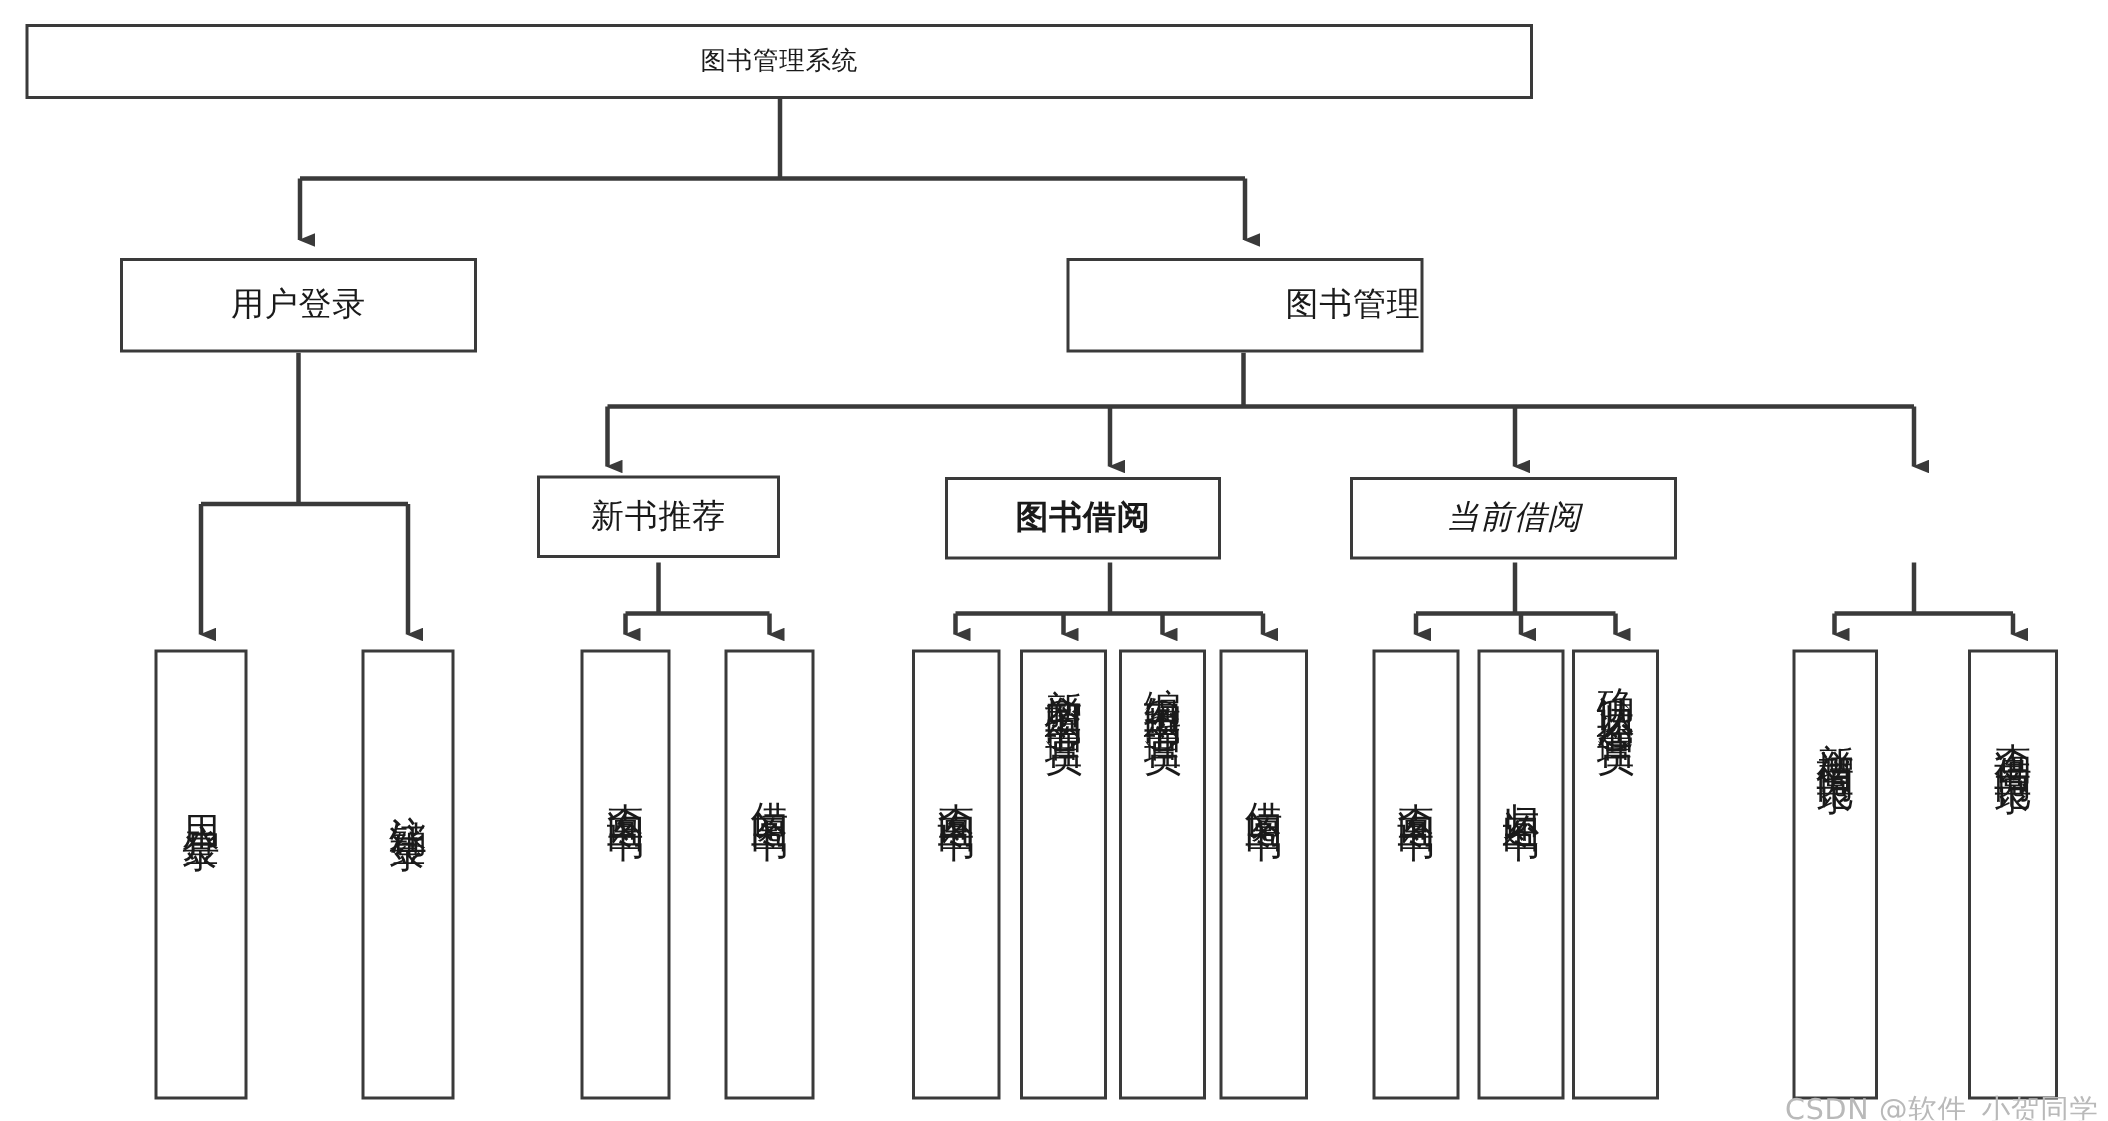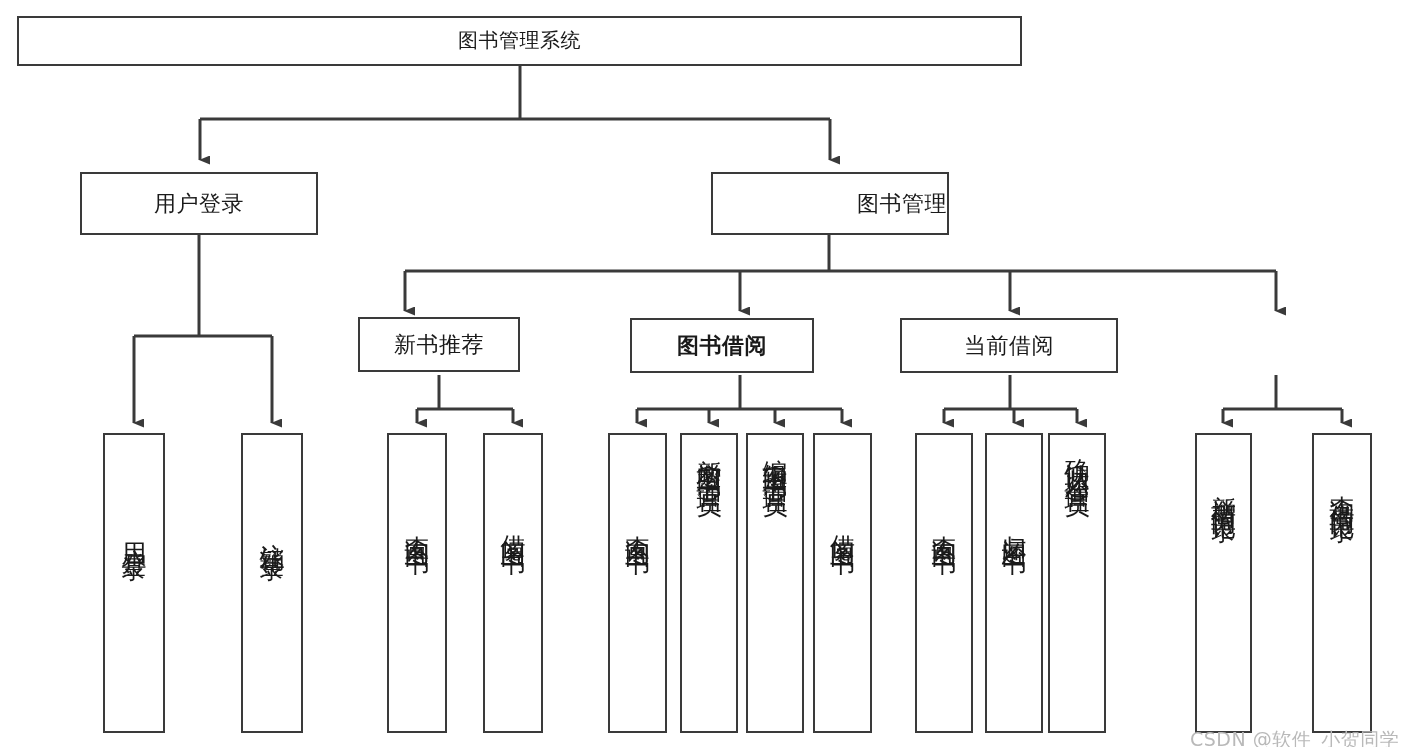--- a/index.html
+++ b/index.html
@@ -15,21 +15,21 @@
     align-items:center;
     justify-content:center;
   }
   .node .label{
     color:#1a1a1a;
     line-height:1.18;
     white-space:pre;
     text-align:center;
   }
   .node.horiz .label{font-size:22px;letter-spacing:0.5px;}
-  .node.root .label{font-size:20px;}
+  .node.root .label{font-size:17px;}
   .node.vert{align-items:flex-start;justify-content:center;padding-top:6px;}
   .node.vert .label{
     writing-mode:vertical-rl;
     text-orientation:upright;
     font-size:25px;
     letter-spacing:5px;
     line-height:1;
   }
   .watermark{
     position:absolute;
@@ -106,21 +106,21 @@
   <div class="node horiz" style="left:711px;top:172px;width:238px;height:63px;justify-content:flex-end;">
     <span class="label">图书管理</span>
   </div>
 
   <div class="node horiz" style="left:358px;top:317px;width:162px;height:55px;">
     <span class="label">新书推荐</span>
   </div>
   <div class="node horiz" style="left:630px;top:318px;width:184px;height:55px;font-weight:bold;">
     <span class="label">图书借阅</span>
   </div>
-  <div class="node horiz" style="left:900px;top:318px;width:218px;height:55px;">
+  <div class="node horiz" style="left:900px;top:318px;width:218px;height:55px;font-style:italic;">
     <span class="label">当前借阅</span>
   </div>
 
   <div class="node vert" style="left:103px;top:433px;width:62px;height:300px;padding-top:88px;">
     <span class="label">用户登录</span>
   </div>
   <div class="node vert" style="left:241px;top:433px;width:62px;height:300px;padding-top:88px;">
     <span class="label">注销登录</span>
   </div>
 

